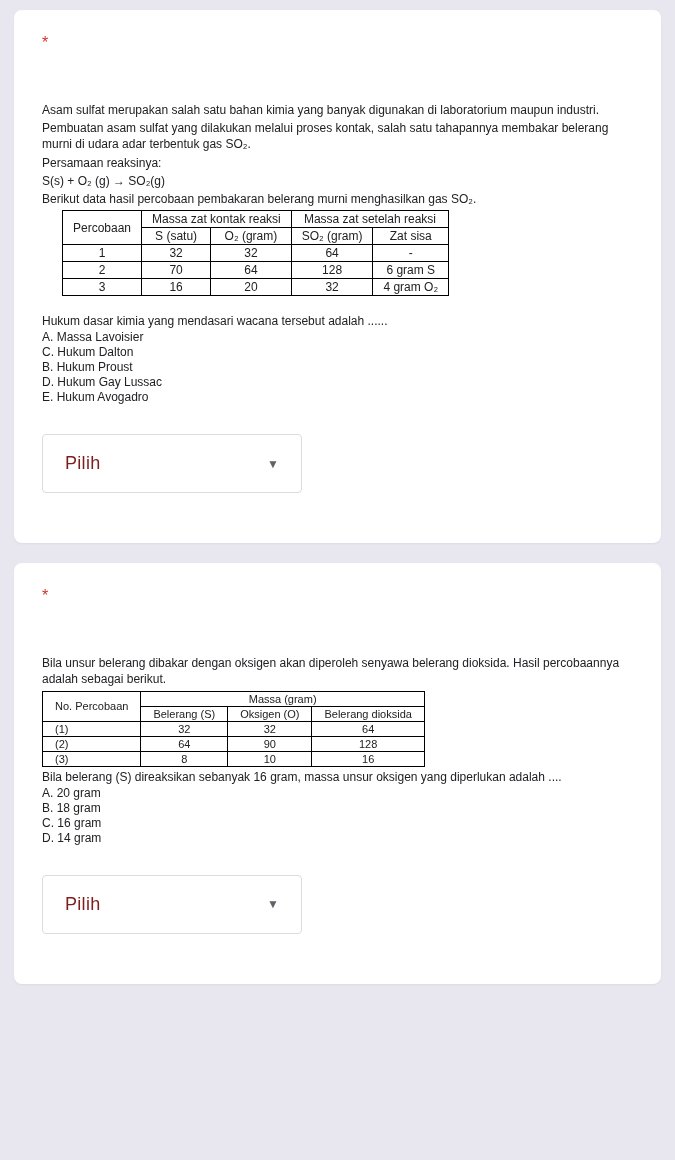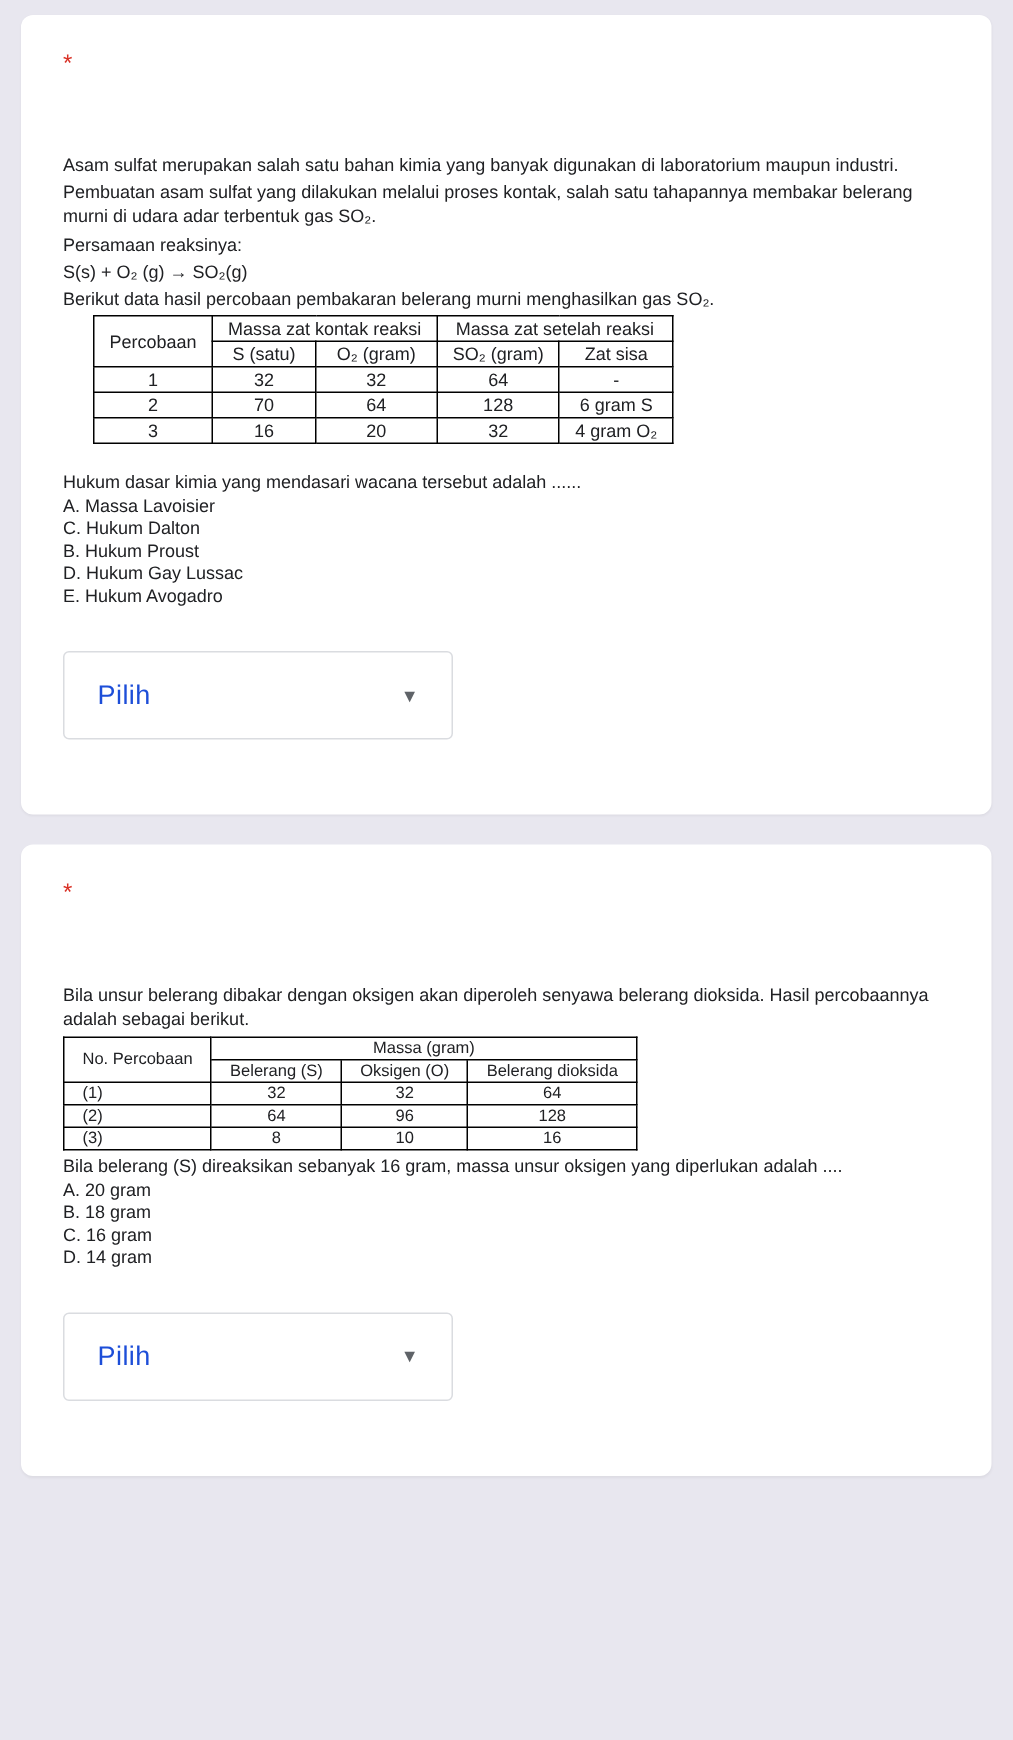--- a/index.html
+++ b/index.html
@@ -69,21 +69,21 @@
       border-radius: 4px;
       padding: 18px 22px;
       width: 260px;
       display: flex;
       justify-content: space-between;
       align-items: center;
       cursor: pointer;
     }
     .select-label {
       font-size: 18px;
-      color: #1d4ed8;
+      color: #7f1d1d;
       letter-spacing: 0.3px;
     }
     .select-arrow {
       color: #5f6368;
       font-size: 12px;
     }
   </style>
 </head>
 <body>
 
@@ -170,21 +170,21 @@
     </tr>
     <tr>
       <td style="text-align:left">(1)</td>
       <td>32</td>
       <td>32</td>
       <td>64</td>
     </tr>
     <tr>
       <td style="text-align:left">(2)</td>
       <td>64</td>
-      <td>96</td>
+      <td>90</td>
       <td>128</td>
     </tr>
     <tr>
       <td style="text-align:left">(3)</td>
       <td>8</td>
       <td>10</td>
       <td>16</td>
     </tr>
   </tbody>
     </table>

